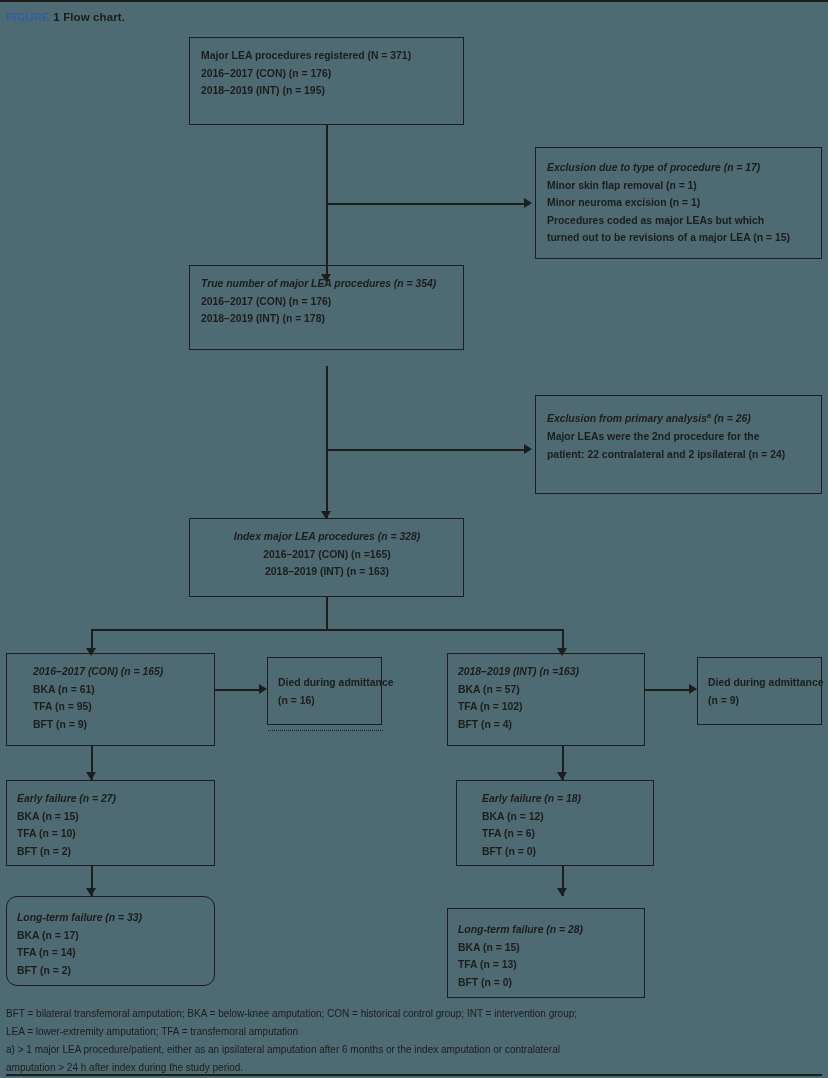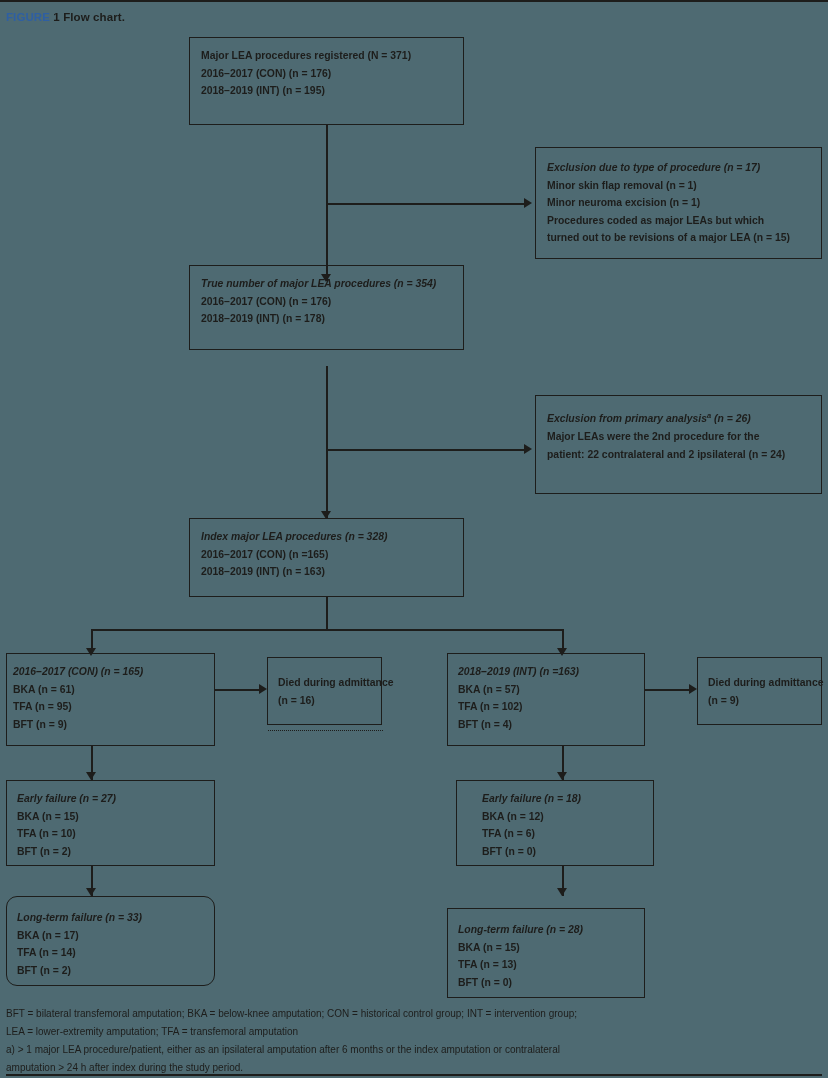--- a/index.html
+++ b/index.html
@@ -183,27 +183,27 @@
     <div class="line">2016–2017 (CON) (n = 176)</div>
     <div class="line">2018–2019 (INT)  (n = 178)</div>
   </div>
 
   <div class="box" style="left:535px; top:395px; width:287px; height:99px; padding-top:11px;">
     <div class="line it"><span>Exclusion from primary analysis</span><sup>a</sup><span> (n = 26)</span></div>
     <div class="line">Major LEAs were the 2nd procedure for the</div>
     <div class="line">patient: 22 contralateral and 2 ipsilateral (n = 24)</div>
   </div>
 
-  <div class="box" style="left:189px; top:518px; width:275px; height:79px;">
+  <div class="box" style="left:189px; top:518px; width:275px; height:79px;text-align:center;">
     <div class="line it">Index major LEA procedures (n = 328)</div>
     <div class="line">2016–2017 (CON) (n =165)</div>
     <div class="line">2018–2019 (INT) (n = 163)</div>
   </div>
 
-  <div class="box" style="left:6px; top:653px; width:209px; height:93px; padding-left:6px;">
+  <div class="box" style="left:6px; top:653px; width:209px; height:93px; padding-left:26px;">
     <div class="line it">2016–2017 (CON) (n = 165)</div>
     <div class="line">BKA (n = 61)</div>
     <div class="line">TFA (n = 95)</div>
     <div class="line">BFT (n = 9)</div>
   </div>
 
   <div class="box dashed-bottom" style="left:267px; top:657px; width:115px; height:68px; padding-top:16px; padding-left:10px;">
     <div class="line">Died during admittance</div>
     <div class="line">(n = 16)</div>
   </div>

